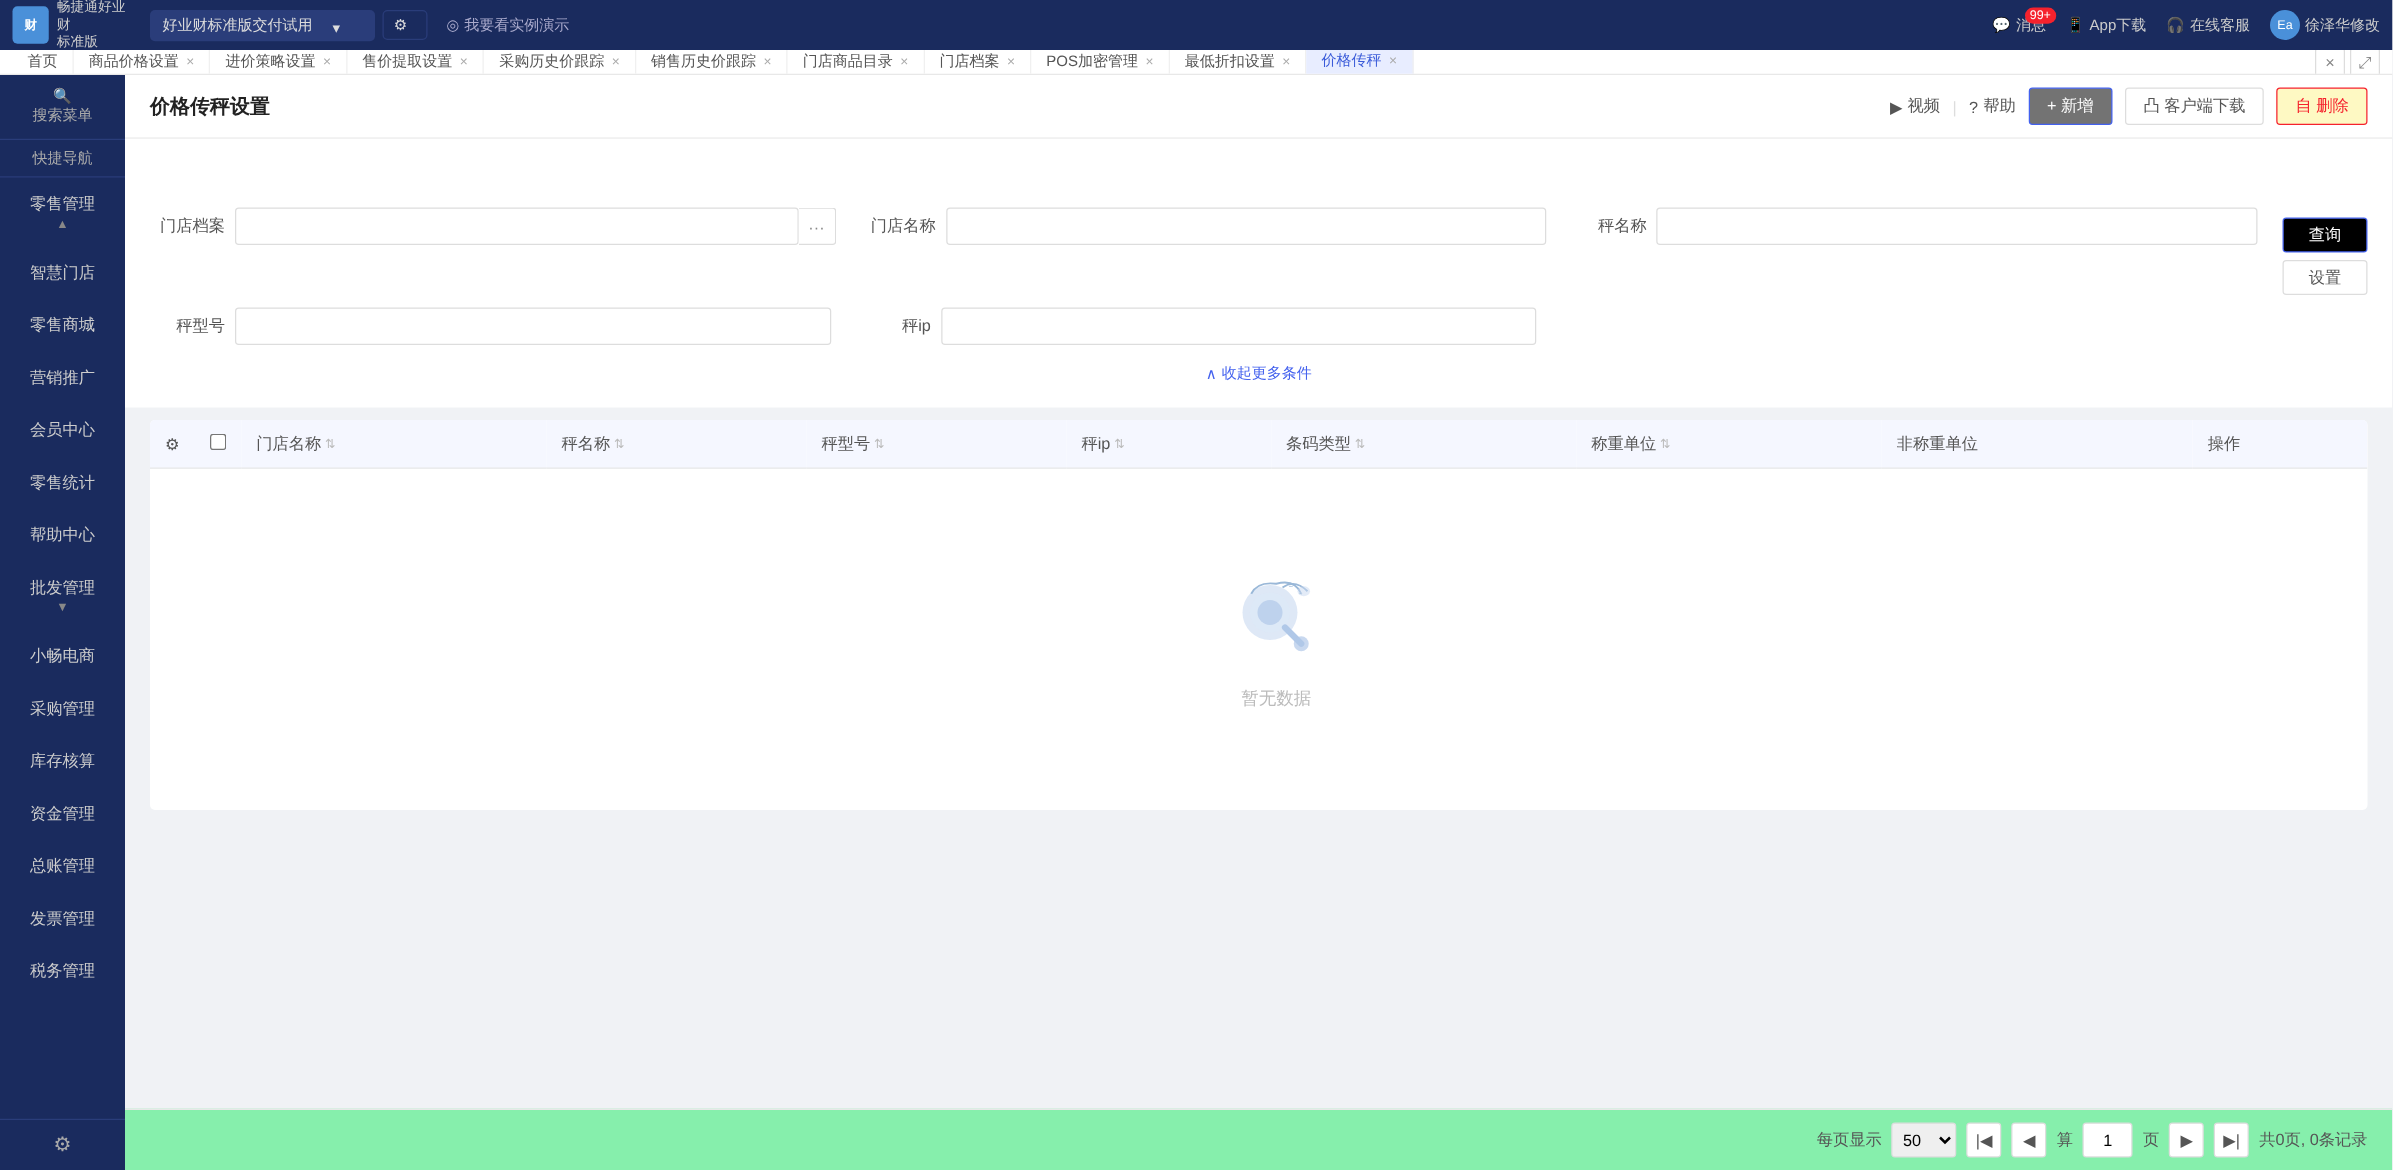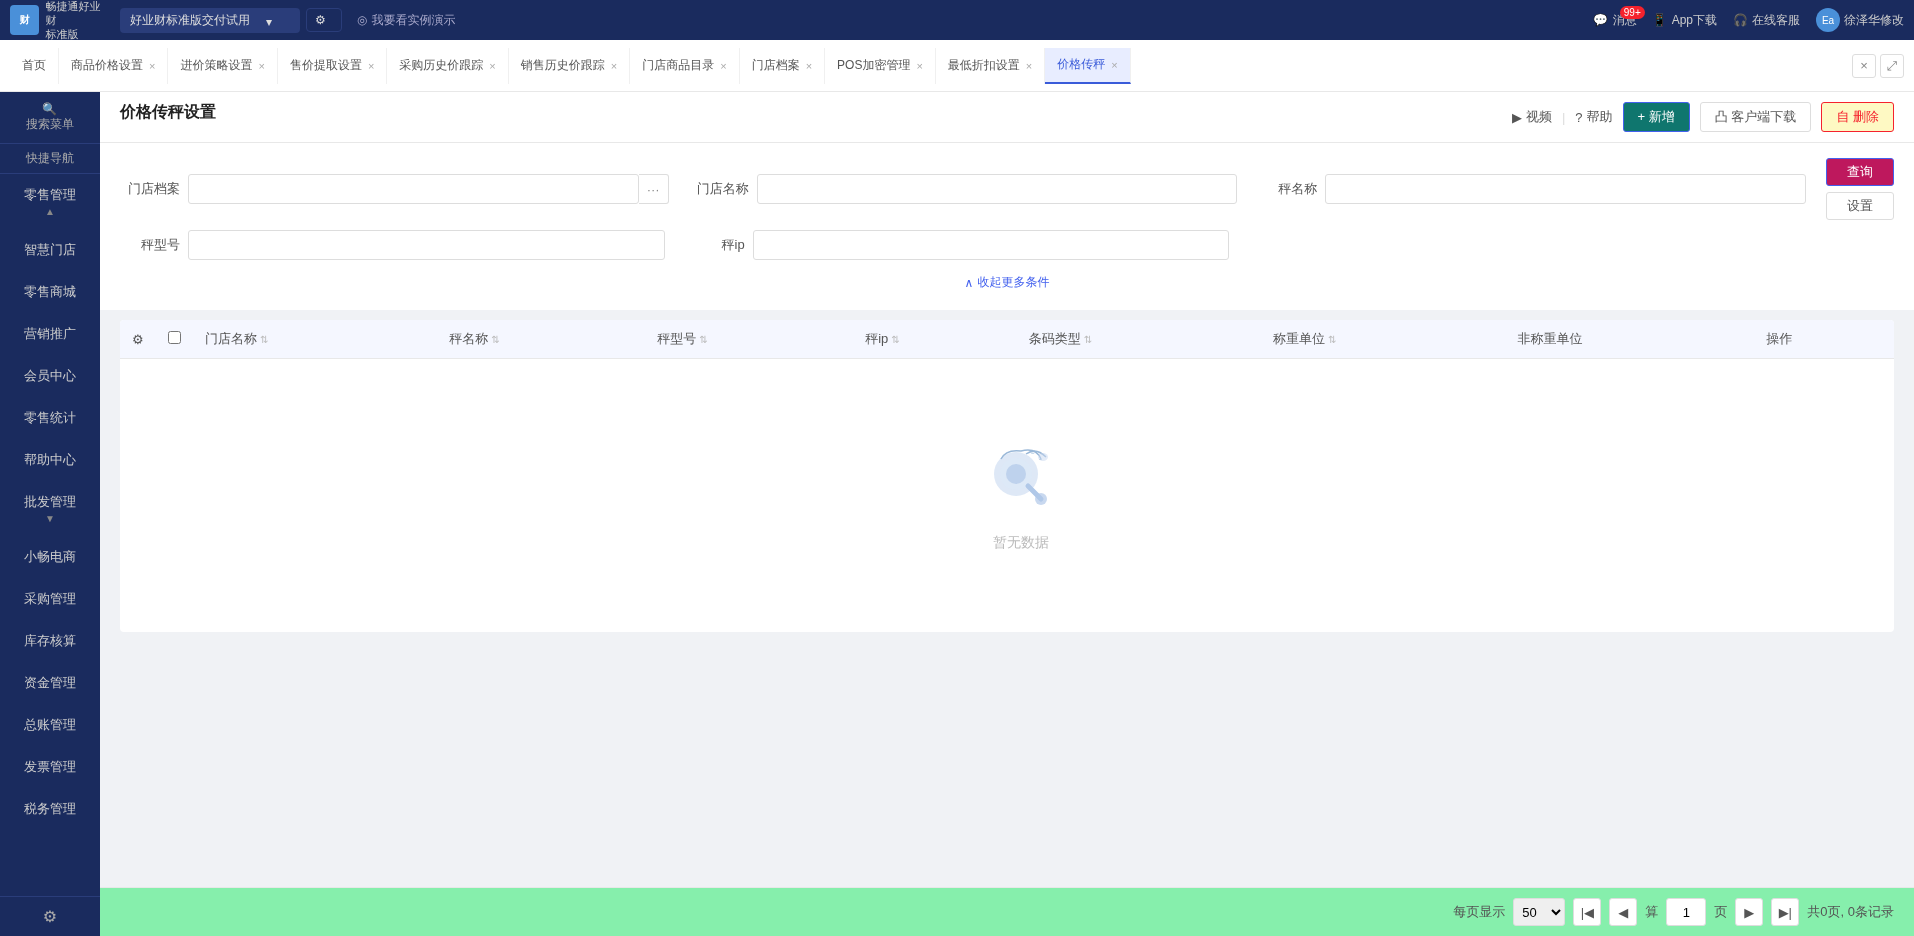--- a/index.html
+++ b/index.html
@@ -15,21 +15,21 @@
     .logo-text { font-size: 11px; color: #ccc; line-height: 1.3; }
     .top-bar-selector { display: flex; align-items: flex-end; background: #2a3d7a; border-radius: 4px; padding: 4px 10px; gap: 16px; cursor: pointer; font-size: 12px; color: #ddd; min-width: 180px; margin-left: 10px; }
     .top-bar-demo { display: flex; align-items: center; gap: 4px; color: #aac; font-size: 12px; margin-left: 15px; cursor: pointer; }
     .top-bar-actions { margin-left: auto; display: flex; align-items: center; gap: 16px; }
     .top-action { display: flex; align-items: center; gap: 4px; font-size: 12px; color: #ccc; cursor: pointer; position: relative; }
     .badge { background: #f5222d; color: #fff; border-radius: 10px; font-size: 10px; padding: 1px 4px; position: absolute; top: -6px; right: -8px; }
     .user-info { display: flex; align-items: center; gap: 4px; font-size: 12px; color: #ccc; cursor: pointer; }
     .user-avatar { width: 24px; height: 24px; background: #4a90d9; border-radius: 50%; display: flex; align-items: center; justify-content: center; font-size: 10px; color: #fff; }
 
     
-    .tab-bar { display: flex; align-items: center; background: #fff; border-bottom: 1px solid #e8e8e8; height: 52px; flex-shrink: 0; padding: 0 10px; overflow: hidden; }
+    .tab-bar { display: flex; align-items: center; background: #fff; border-bottom: 1px solid #e8e8e8; height: 20px; flex-shrink: 0; padding: 0 10px; overflow: hidden; }
     .tab-item { display: flex; align-items: center; padding: 0 12px; height: 36px; font-size: 12px; color: #555; cursor: pointer; border-right: 1px solid #f0f0f0; white-space: nowrap; gap: 6px; flex-shrink: 0; }
     .tab-item.active { background: #e8edff; color: #3a5bd9; border-bottom: 2px solid #3a5bd9; }
     .tab-close { color: #aaa; font-size: 11px; cursor: pointer; }
     .tab-bar-end { margin-left: auto; display: flex; align-items: center; gap: 4px; }
     .tab-bar-btn { width: 24px; height: 24px; display: flex; align-items: center; justify-content: center; cursor: pointer; color: #888; border: 1px solid #ddd; border-radius: 3px; }
 
     
     .main-layout { display: flex; flex: 1; overflow: hidden; }
 
     
@@ -39,27 +39,27 @@
     .sidebar-item { padding: 12px 0; font-size: 13px; color: #ccc; cursor: pointer; display: flex; flex-direction: column; align-items: center; gap: 2px; }
     .sidebar-item.has-arrow { position: relative; }
     .sidebar-arrow { font-size: 10px; color: #888; }
     .sidebar-bottom { margin-top: auto; padding: 10px 0; text-align: center; border-top: 1px solid #2a3d7a; }
     .sidebar-gear { color: #aaa; cursor: pointer; font-size: 16px; }
 
     
     .content-area { flex: 1; display: flex; flex-direction: column; overflow: hidden; background: #f0f2f5; }
 
     
-    .page-header { background: #fff; padding: 10px 20px; display: flex; align-items: flex-start; justify-content: space-between; border-bottom: 1px solid #e8e8e8; flex-shrink: 0; }
+    .page-header { background: #fff; padding: 10px 20px; display: flex; align-items: center; justify-content: space-between; border-bottom: 1px solid #e8e8e8; flex-shrink: 0; }
     .page-title { font-size: 16px; font-weight: bold; color: #222; }
     .page-actions { display: flex; align-items: center; gap: 10px; }
     .page-action-link { display: flex; align-items: center; gap: 4px; color: #555; font-size: 13px; cursor: pointer; }
     .page-action-sep { color: #ddd; }
     .btn { padding: 5px 14px; border-radius: 3px; font-size: 13px; cursor: pointer; border: 1px solid; display: flex; align-items: center; gap: 4px; }
-    .btn-primary { background: #0f766e; color: #fff; border-color: #4361ee; }
+    .btn-primary { background: #737373; color: #fff; border-color: #4361ee; }
     .btn-default { background: #fff; color: #555; border-color: #ddd; }
     .btn-danger { background: #fef9c3; color: #f5222d; border-color: #f5222d; }
 
     
     .search-form { background: #fff; padding: 15px 20px; flex-shrink: 0; }
     .form-row { display: flex; gap: 20px; margin-bottom: 10px; align-items: center; }
     .form-field { display: flex; align-items: center; gap: 8px; flex: 1; }
     .form-label { font-size: 13px; color: #555; white-space: nowrap; min-width: 60px; text-align: right; }
     .form-input { flex: 1; height: 30px; border: 1px solid #ddd; border-radius: 3px; padding: 0 8px; font-size: 13px; outline: none; }
     .form-input-with-btn { display: flex; flex: 1; }
@@ -289,21 +289,21 @@
           </div>
           <div class="form-field">
             <span class="form-label">门店名称</span>
             <input class="form-input" type="text" style="">
           </div>
           <div class="form-field">
             <span class="form-label">秤名称</span>
             <input class="form-input" type="text" style="">
           </div>
           <div style="display:flex;flex-direction:column;gap:6px;">
-            <button class="btn btn-primary" style="background:#be185d;padding:4px 20px;">
+            <button class="btn btn-primary" style="background:#000000;padding:4px 20px;margin-top:48px;">
               <span>查询</span>
             </button>
             <button class="btn btn-default" style="padding:4px 20px;">
               <span>设置</span>
             </button>
           </div>
         </div>
         <div class="form-row">
           <div class="form-field">
             <span class="form-label">秤型号</span>

